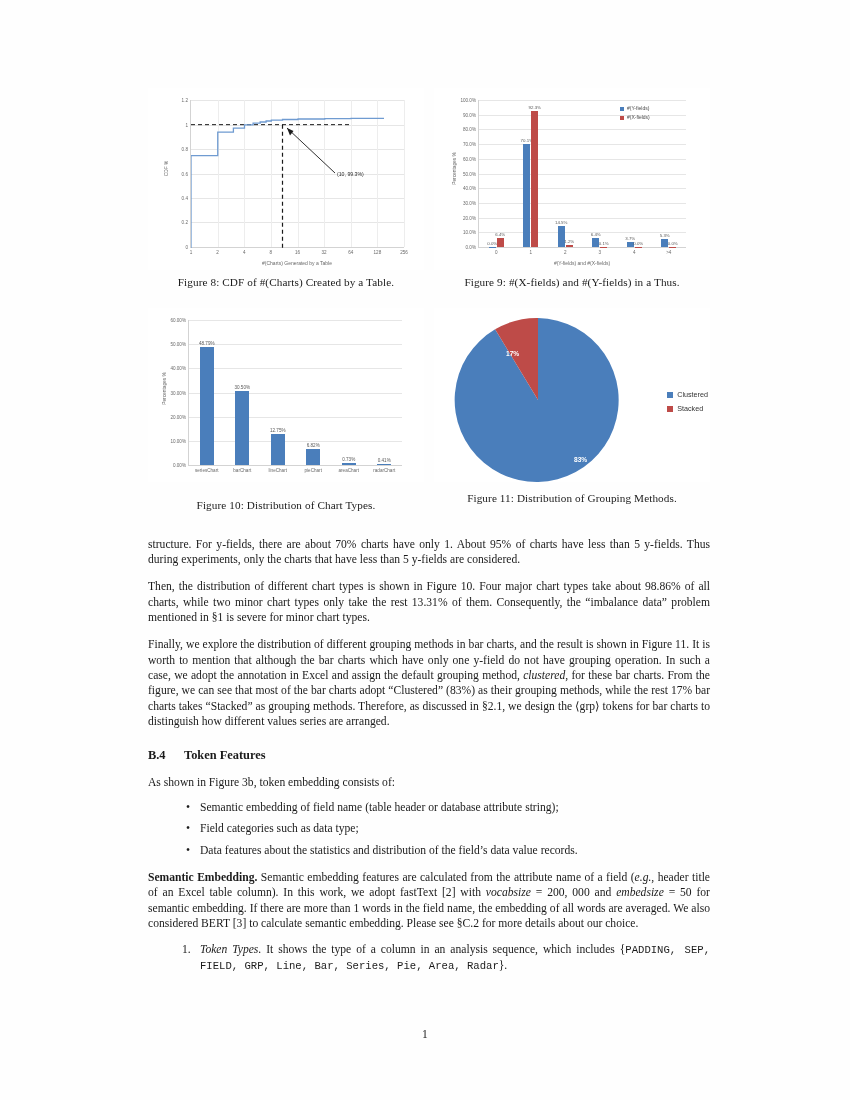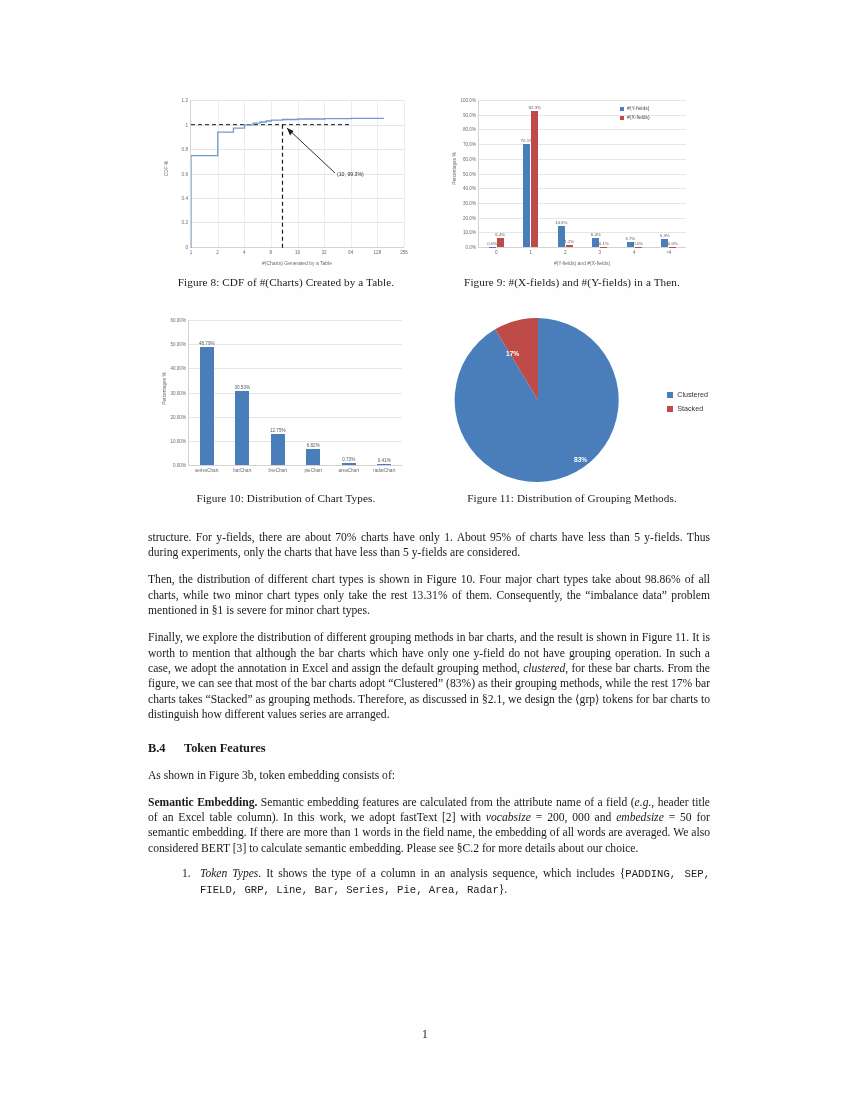--- a/index.html
+++ b/index.html
@@ -402,21 +402,21 @@
               <span>#(Y-fields)</span>
             </div>
             <div class="lg-item">
               <span class="swatch" style="background:#be4b48;"></span>
               <span>#(X-fields)</span>
             </div>
           </div>
 
           <div class="axis-title-x" style="left:44px; top:172px; width:208px;">#(Y-fields) and #(X-fields)</div>
         </div>
-        <div class="fig-caption">Figure 9: #(X-fields) and #(Y-fields) in a Then.</div>
+        <div class="fig-caption">Figure 9: #(X-fields) and #(Y-fields) in a Thus.</div>
       </div>
     </div>
 
     <div class="fig-row" style="margin-top:20px;">
 
       <div class="fig-cell">
         <div class="chart-box" id="fig10" style="height:174px;">
           <div class="axis-title-y" style="left:-8px; top:78px; width:48px; text-align:center;">Percentages %</div>
           <div class="plot">
             <div class="gridline" style="top:0%"></div>
@@ -467,21 +467,21 @@
             </div>
 
             <div class="xtick" style="left:8.33%">seriesChart</div>
             <div class="xtick" style="left:25%">barChart</div>
             <div class="xtick" style="left:41.67%">lineChart</div>
             <div class="xtick" style="left:58.33%">pieChart</div>
             <div class="xtick" style="left:75%">areaChart</div>
             <div class="xtick" style="left:91.67%">radarChart</div>
           </div>
         </div>
-        <div class="fig-caption" style="margin-top:10px;">Figure 10: Distribution of Chart Types.</div>
+        <div class="fig-caption" style="margin-top:17px;">Figure 10: Distribution of Chart Types.</div>
       </div>
 
       <div class="fig-cell">
         <div class="chart-box" style="height:174px;">
           <div class="pie-wrap">
             <svg width="172" height="172" viewBox="0 0 172 172">
 
               <path d="M 86 86 L 86 4 A 82 82 0 1 1 43.1 15.3 Z" fill="#4a7ebb"></path>
 
               <path d="M 86 86 L 43.1 15.3 A 82 82 0 0 1 86 4 Z" fill="#be4b48"></path>
@@ -507,20 +507,25 @@
     <div class="body-text">
 
       <p class="para">structure. For y-fields, there are about 70% charts have only 1. About 95% of charts have less than 5 y-fields. Thus during experiments, only the charts that have less than 5 y-fields are considered.</p>
       <p class="para">Then, the distribution of different chart types is shown in Figure 10. Four major chart types take about 98.86% of all charts, while two minor chart types only take the rest 13.31% of them. Consequently, the “imbalance data” problem mentioned in §1 is severe for minor chart types.</p>
       <p class="para"><span>Finally, we explore the distribution of different grouping methods in bar charts, and the result is shown in Figure 11. It is worth to mention that although the bar charts which have only one y-field do not have grouping operation. In such a case, we adopt the annotation in Excel and assign the default grouping method, </span><span class="ital">clustered</span><span>, for these bar charts. From the figure, we can see that most of the bar charts adopt “Clustered” (83%) as their grouping methods, while the rest 17% bar charts takes “Stacked” as grouping methods. Therefore, as discussed in §2.1, we design the ⟨grp⟩ tokens for bar charts to distinguish how different values series are arranged.</span></p>
 
       <div class="section-head"><span class="num">B.4</span><span>Token Features</span></div>
 
       <p class="para">As shown in Figure 3b, token embedding consists of:</p>
 
+      <ul class="bullets">
+        <li>Semantic embedding of field name (table header or database attribute string);</li>
+        <li>Field categories such as data type;</li>
+        <li>Data features about the statistics and distribution of the field’s data value records.</li>
+      </ul>
 
       <p class="para"><span class="bold">Semantic Embedding.</span><span> Semantic embedding features are calculated from the attribute name of a field (</span><span class="ital">e.g.</span><span>, header title of an Excel table column). In this work, we adopt fastText [2] with </span><span class="ital">vocabsize</span><span> = 200, 000 and </span><span class="ital">embedsize</span><span> = 50 for semantic embedding. If there are more than 1 words in the field name, the embedding of all words are averaged. We also considered BERT [3] to calculate semantic embedding. Please see §C.2 for more details about our choice.</span></p>
 
 
       <ol class="numlist">
         <li><span class="ord">1.</span><span class="ital">Token Types.</span><span> It shows the type of a column in an analysis sequence, which includes {</span><span class="mono">PADDING, SEP, FIELD, GRP, Line, Bar, Series, Pie, Area, Radar</span><span>}.</span></li>
       </ol>
     </div>
   </div>
 

